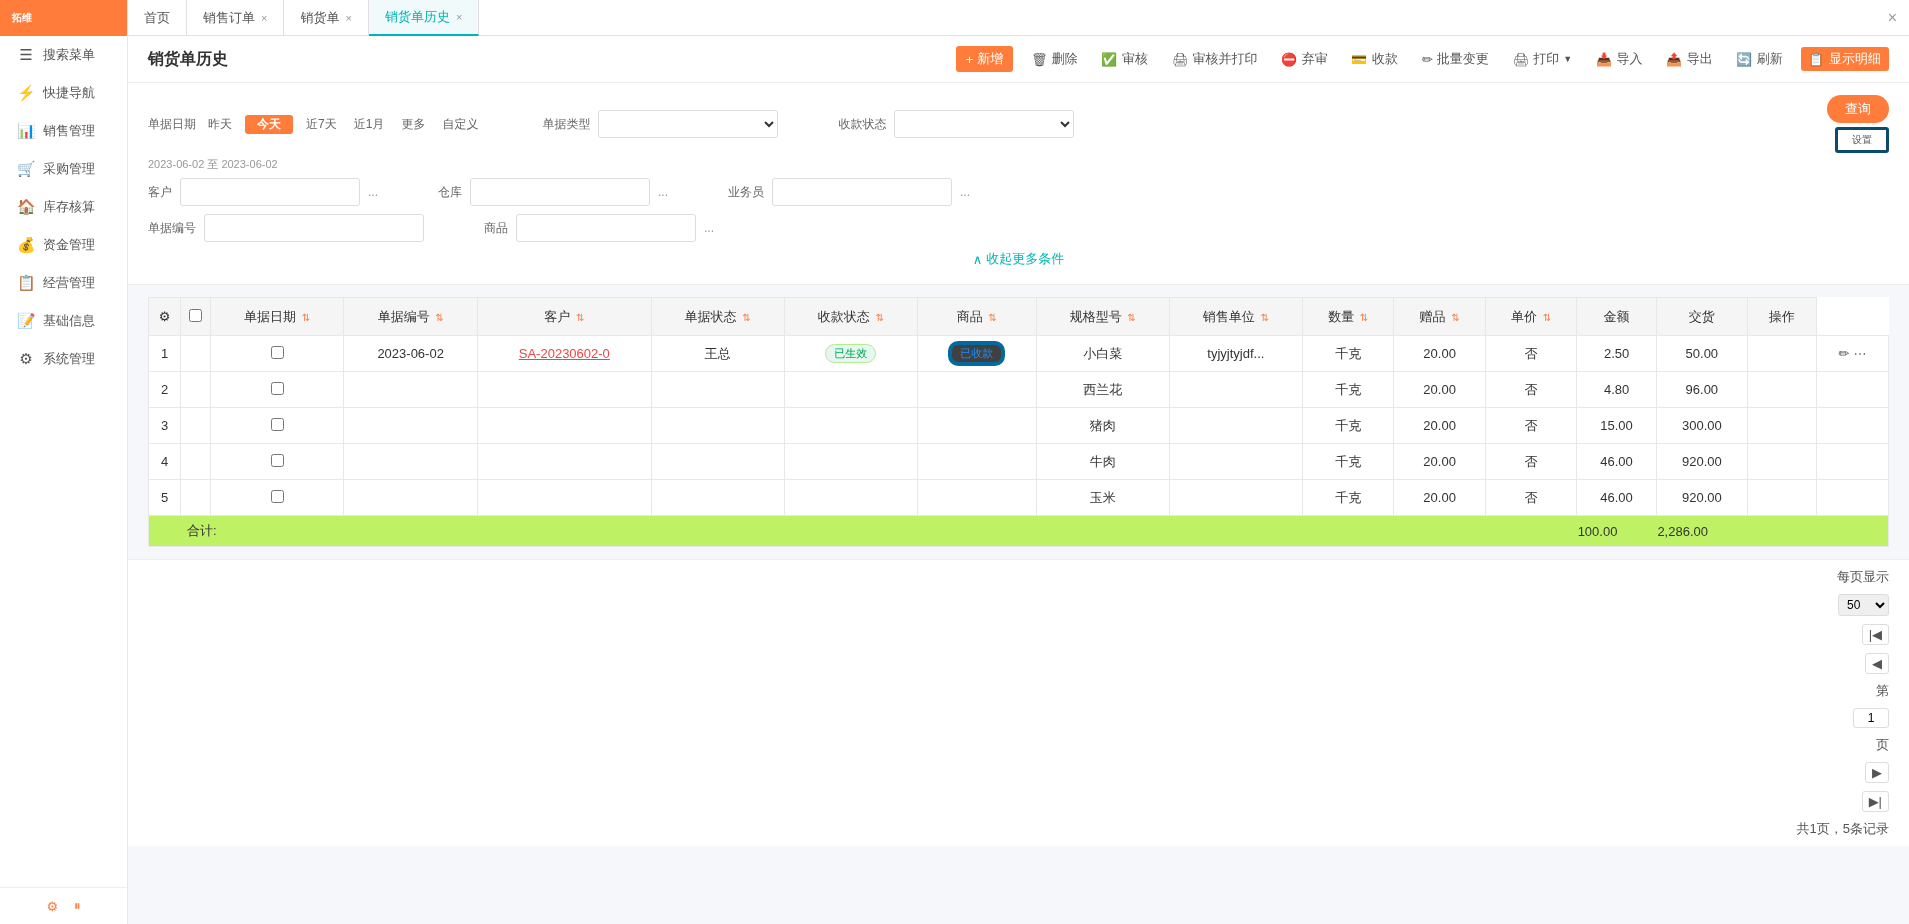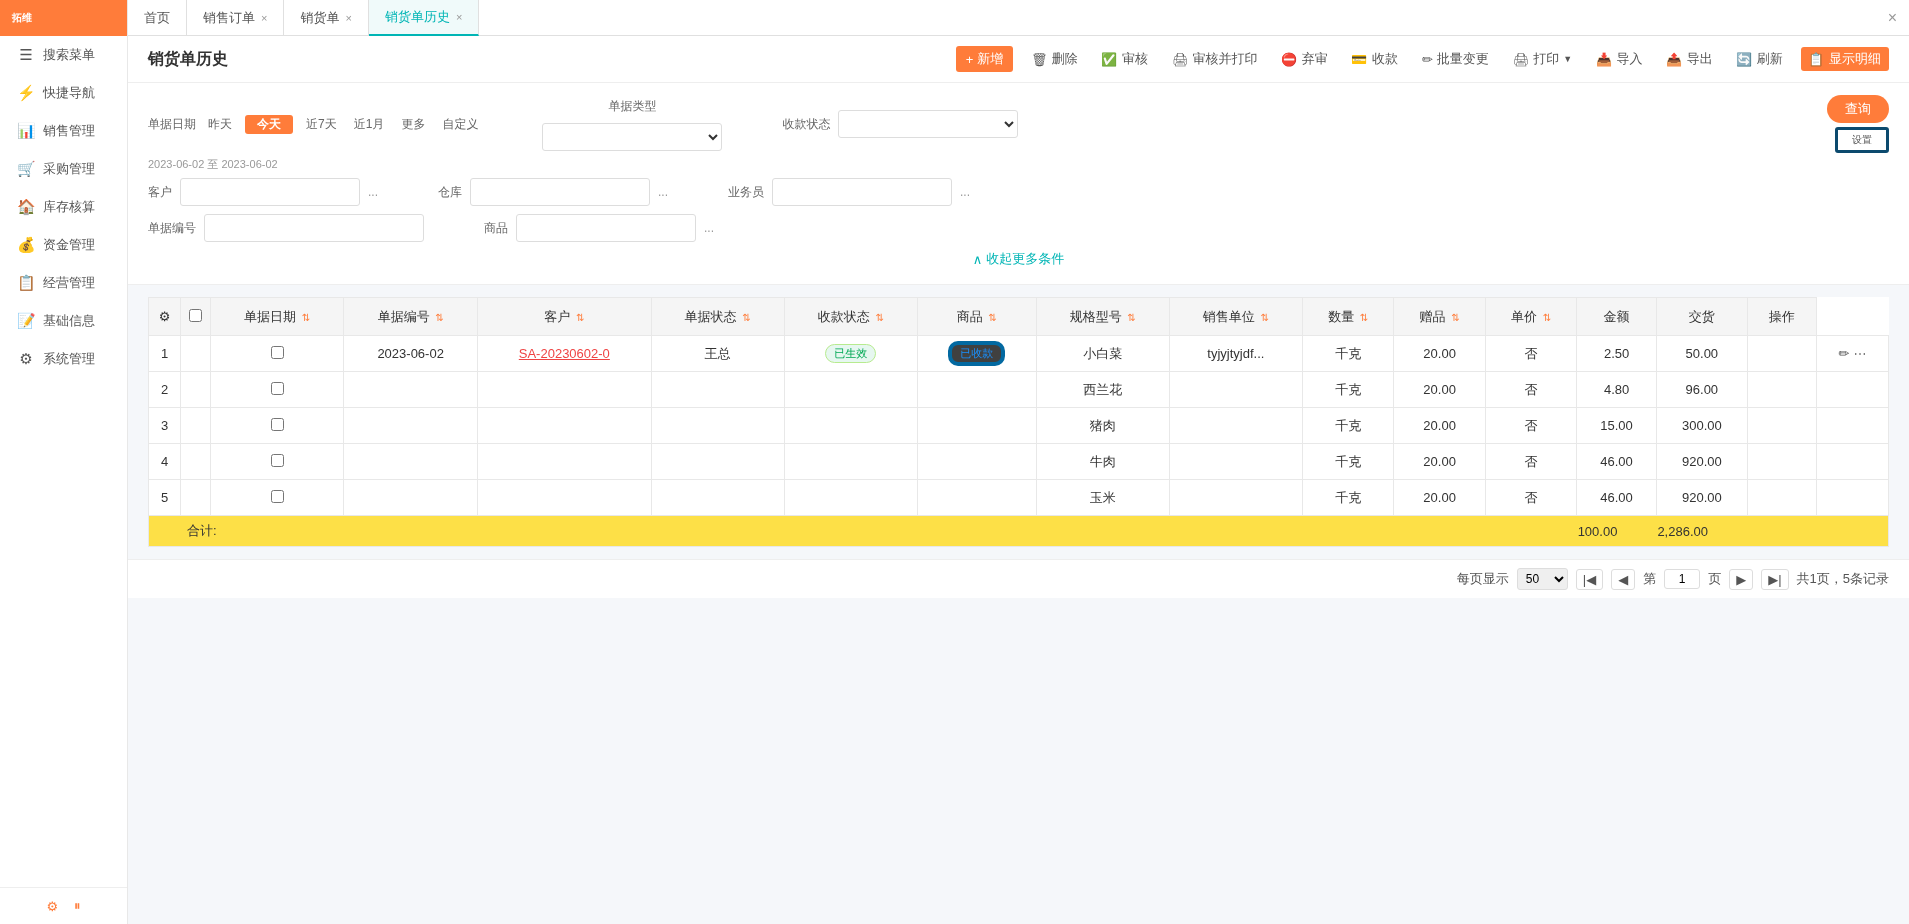--- a/index.html
+++ b/index.html
@@ -236,26 +236,27 @@
       display: flex;
       align-items: center;
       font-size: 12px;
       color: #333;
     }
 
     .pagination-bar {
       background: #fff;
       padding: 8px 20px;
       display: flex;
-      align-items: center;
+      align-items: flex-end;
       justify-content: flex-end;
       gap: 8px;
       border-top: 1px solid #eee;
       font-size: 12px;
       color: #555;
+      flex-direction: column;
     }
     .page-size-select {
       border: 1px solid #ddd;
       border-radius: 3px;
       padding: 2px 4px;
       font-size: 12px;
     }
     .page-btn {
       padding: 2px 6px;
       border: 1px solid #ddd;
@@ -407,21 +408,21 @@
           <div class="date-shortcuts">
             <span class="date-shortcut">昨天</span>
             <span class="date-shortcut active" style="background:#ff7c3a;color:#fff;padding:1px 12px;border-radius:3px;">今天</span>
             <span class="date-shortcut">近7天</span>
             <span class="date-shortcut">近1月</span>
             <span class="date-shortcut">更多</span>
             <span class="date-shortcut">自定义</span>
           </div>
         </div>
 
-        <div class="filter-group" style="margin-left:40px;flex-direction:column;">
+        <div class="filter-group" style="margin-left:40px;">
           <span class="filter-label">单据类型</span>
           <select class="filter-select">
             <option></option>
           </select>
         </div>
 
         <div class="filter-group" style="margin-left:40px;">
           <span class="filter-label">收款状态</span>
           <select class="filter-select">
             <option></option>
@@ -629,21 +630,21 @@
               <td>20.00</td>
               <td>否</td>
               <td>46.00</td>
               <td>920.00</td>
               <td></td>
               <td></td>
             </tr>
           </tbody>
       </table>
 
-      <div class="table-footer" style="background:#fde047;padding-left:38px;">
+      <div class="table-footer" style="background:#bef264;padding-left:38px;">
         <span>合计:</span>
         <span style="margin-left:auto;margin-right:40px;">100.00</span>
         <span style="margin-right:160px;">2,286.00</span>
       </div>
     </div>
 
     <div class="pagination-bar">
       <span>每页显示</span>
       <select class="page-size-select">
         <option>20</option>

